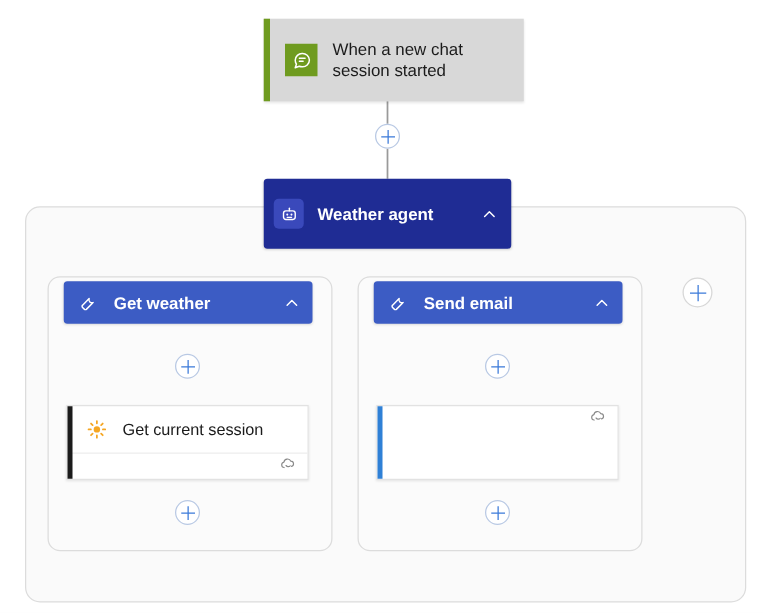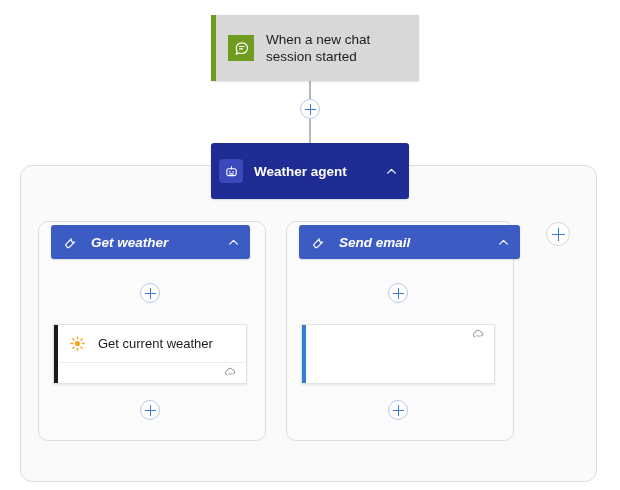--- a/index.html
+++ b/index.html
@@ -119,24 +119,23 @@
   .tool-node {
     position: absolute;
     height: 34px;
     background: #3c5cc4;
     border-radius: 3px;
     display: flex;
     align-items: center;
     padding: 0 9px 0 10px;
     box-sizing: border-box;
     box-shadow: 0 1px 2px rgba(0,0,0,.12);
-    font-style: italic;
   }
   #tool-node-weather { left: 51px; top: 221px; width: 199px; }
-  #tool-node-email   { left: 299px; top: 221px; width: 221px; }
+  #tool-node-email   { left: 299px; top: 221px; width: 199px; }
   .tool-node-icon {
     width: 17px; height: 17px;
     flex: 0 0 17px;
     display: flex; align-items: center; justify-content: center;
     margin-right: 13px;
   }
   .tool-node-label {
     color: #ffffff;
     font-size: 13.5px;
     font-weight: bold;
@@ -312,21 +311,21 @@
 
   <div class="action-card" id="action-card-weather">
     <div class="action-accent accent-dark"></div>
     <div class="action-head">
       <div class="action-icon">
         <svg width="17" height="17" viewBox="0 0 24 24" fill="none" stroke="#f5a623" stroke-width="2" stroke-linecap="round">
           <circle cx="12" cy="12" r="3.6" fill="#f5a623" stroke="none"></circle>
           <path d="M12 2.6v2.6M12 18.8v2.6M2.6 12h2.6M18.8 12h2.6M5.4 5.4l1.8 1.8M16.8 16.8l1.8 1.8M18.6 5.4l-1.8 1.8M7.2 16.8l-1.8 1.8"></path>
         </svg>
       </div>
-      <div class="action-label">Get current weather</div>
+      <div class="action-label">Get current session</div>
     </div>
     <div class="action-foot">
       <span>
         <svg width="14" height="14" viewBox="0 0 24 24" fill="none" stroke="#8a8a8a" stroke-width="1.6" stroke-linecap="round" stroke-linejoin="round">
           <path d="M7.4 17.2a3.8 3.8 0 0 1-.3-7.5 5 5 0 0 1 9.5-1.2 3.6 3.6 0 0 1 .9 7.1"></path>
           <path d="M10 14.4c1.6 1.9 4.2 2 5.7.4"></path>
         </svg>
       </span>
     </div>
   </div>

